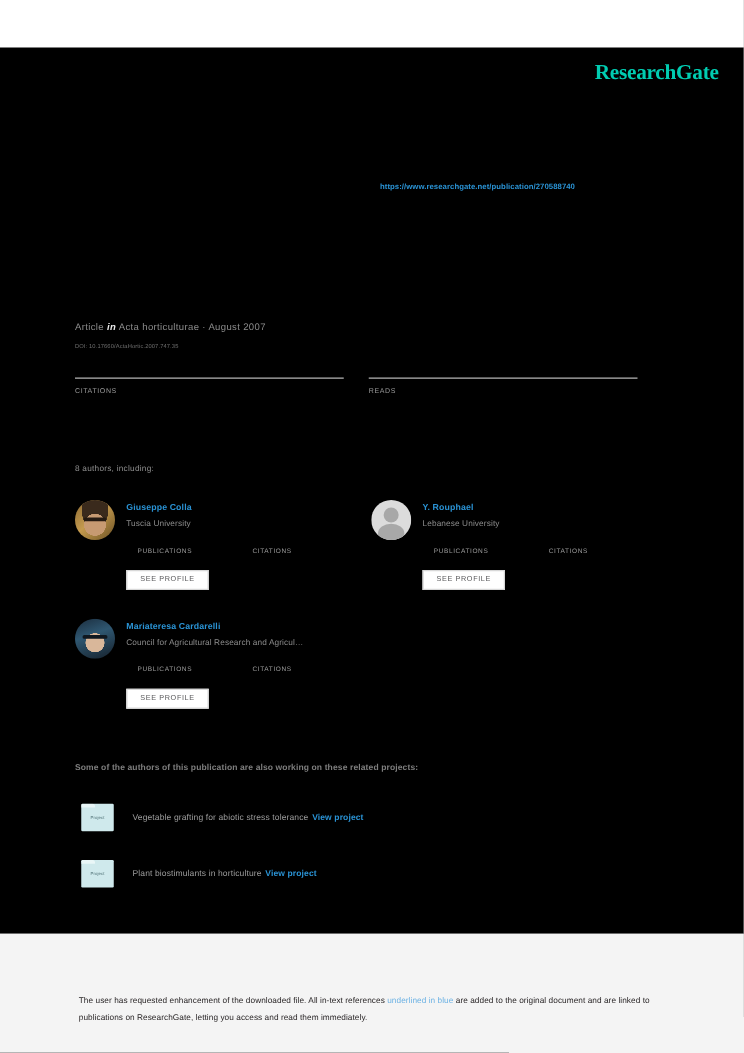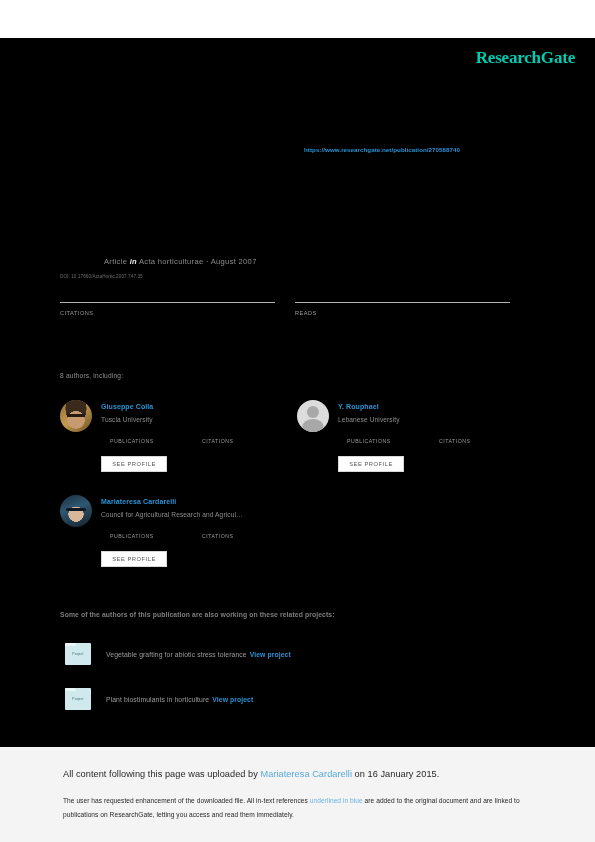--- a/index.html
+++ b/index.html
@@ -51,21 +51,20 @@
     color: #2a93d5;
     letter-spacing: 0.05px;
   }
   
   .article-line {
     position: absolute;
     left: 60px; top: 219px;
     font-size: 7.6px;
     color: #8c8c8c;
     letter-spacing: 0.3px;
-    margin-left: 44px;
   }
   .article-line .ital {
     font-style: italic;
     color: #e9e9e9;
     font-weight: bold;
   }
   .doi-line {
     position: absolute;
     left: 60px; top: 236px;
     font-size: 4.6px;
@@ -419,21 +418,18 @@
         <span class="project-icon-label">Project</span>
       </span>
       <span class="project-text">
         <span>Plant biostimulants in horticulture</span><span class="project-link">View project</span>
       </span>
     </div>
 
   </div>
 
   <div class="footer">
-    <div class="footer-main">
-      <span>All content following this page was uploaded by </span><span class="footer-link">Mariateresa Cardarelli</span><span> on 16 January 2015.</span>
-    </div>
     <div class="footer-note">
       <span>The user has requested enhancement of the downloaded file. All in-text references </span><span class="blue">underlined in blue</span><span> are added to the original document and are linked to publications on ResearchGate, letting you access and read them immediately.</span>
     </div>
   </div>
 
 </div>
 
 </body></html>

